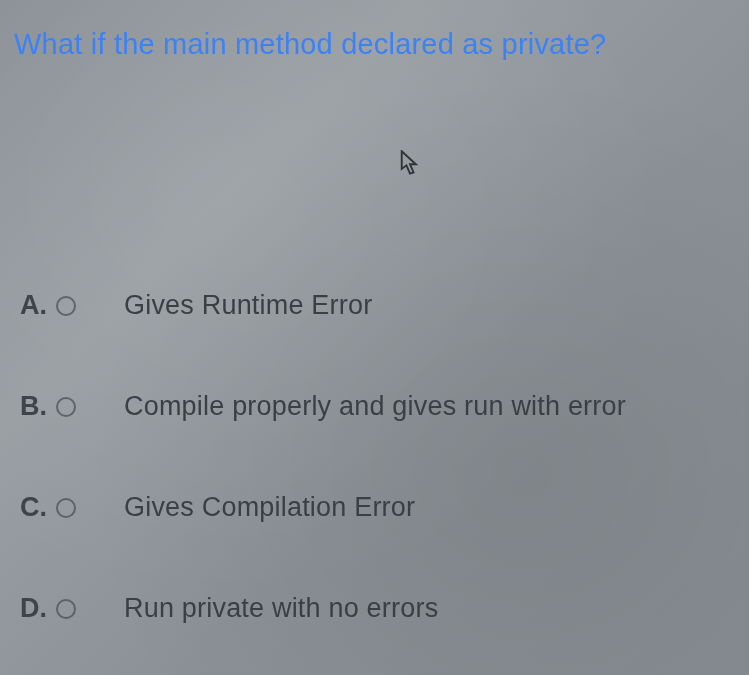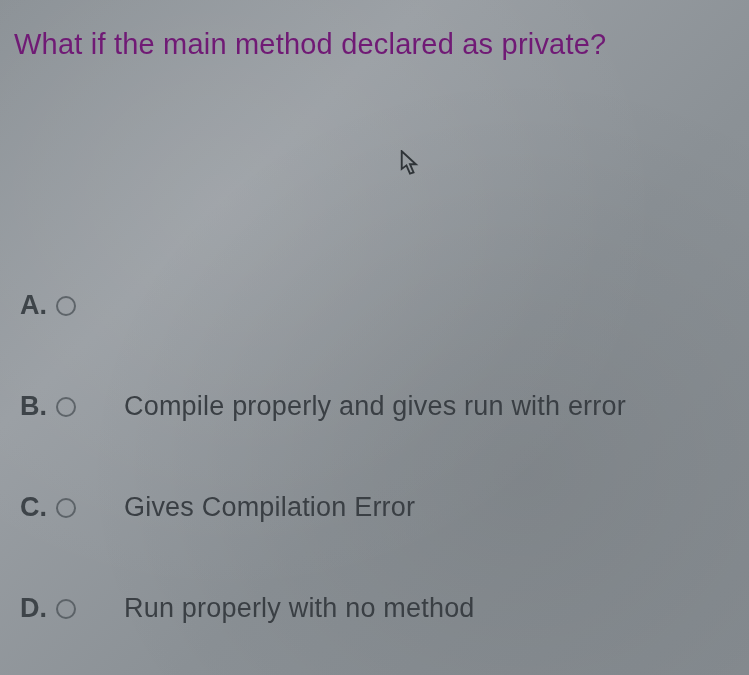--- a/index.html
+++ b/index.html
@@ -21,21 +21,21 @@
       inset: 0;
       background: radial-gradient(ellipse at 30% 30%, rgba(255,255,255,0.08), transparent 60%),
                   radial-gradient(ellipse at 70% 70%, rgba(0,0,0,0.08), transparent 60%);
       pointer-events: none;
     }
     .question {
       position: absolute;
       top: 28px;
       left: 14px;
       font-size: 29px;
-      color: #701a75;
+      color: #3b82f6;
       font-weight: 400;
       letter-spacing: 0.2px;
     }
     .cursor-icon {
       position: absolute;
       top: 150px;
       left: 400px;
       width: 20px;
       height: 26px;
       pointer-events: none;
@@ -84,29 +84,30 @@
 <div class="cursor-icon">
   <svg viewBox="0 0 16 22" width="20" height="26">
     <path d="M1 1 L1 16 L5 13 L8 20 L11 19 L8 12 L13 12 Z" fill="none" stroke="#2f3438" stroke-width="1.6"></path>
   </svg>
 </div>
 
 <div class="options">
   <div class="option-row">
     <span class="option-letter">A.</span>
     <span class="radio"></span>
+    <span class="option-text">Gives Runtime Error</span>
   </div>
   <div class="option-row">
     <span class="option-letter">B.</span>
     <span class="radio"></span>
     <span class="option-text">Compile properly and gives run with error</span>
   </div>
   <div class="option-row">
     <span class="option-letter">C.</span>
     <span class="radio"></span>
     <span class="option-text">Gives Compilation Error</span>
   </div>
   <div class="option-row">
     <span class="option-letter">D.</span>
     <span class="radio"></span>
-    <span class="option-text">Run properly with no method</span>
+    <span class="option-text">Run private with no errors</span>
   </div>
 </div>
 
 </body></html>

